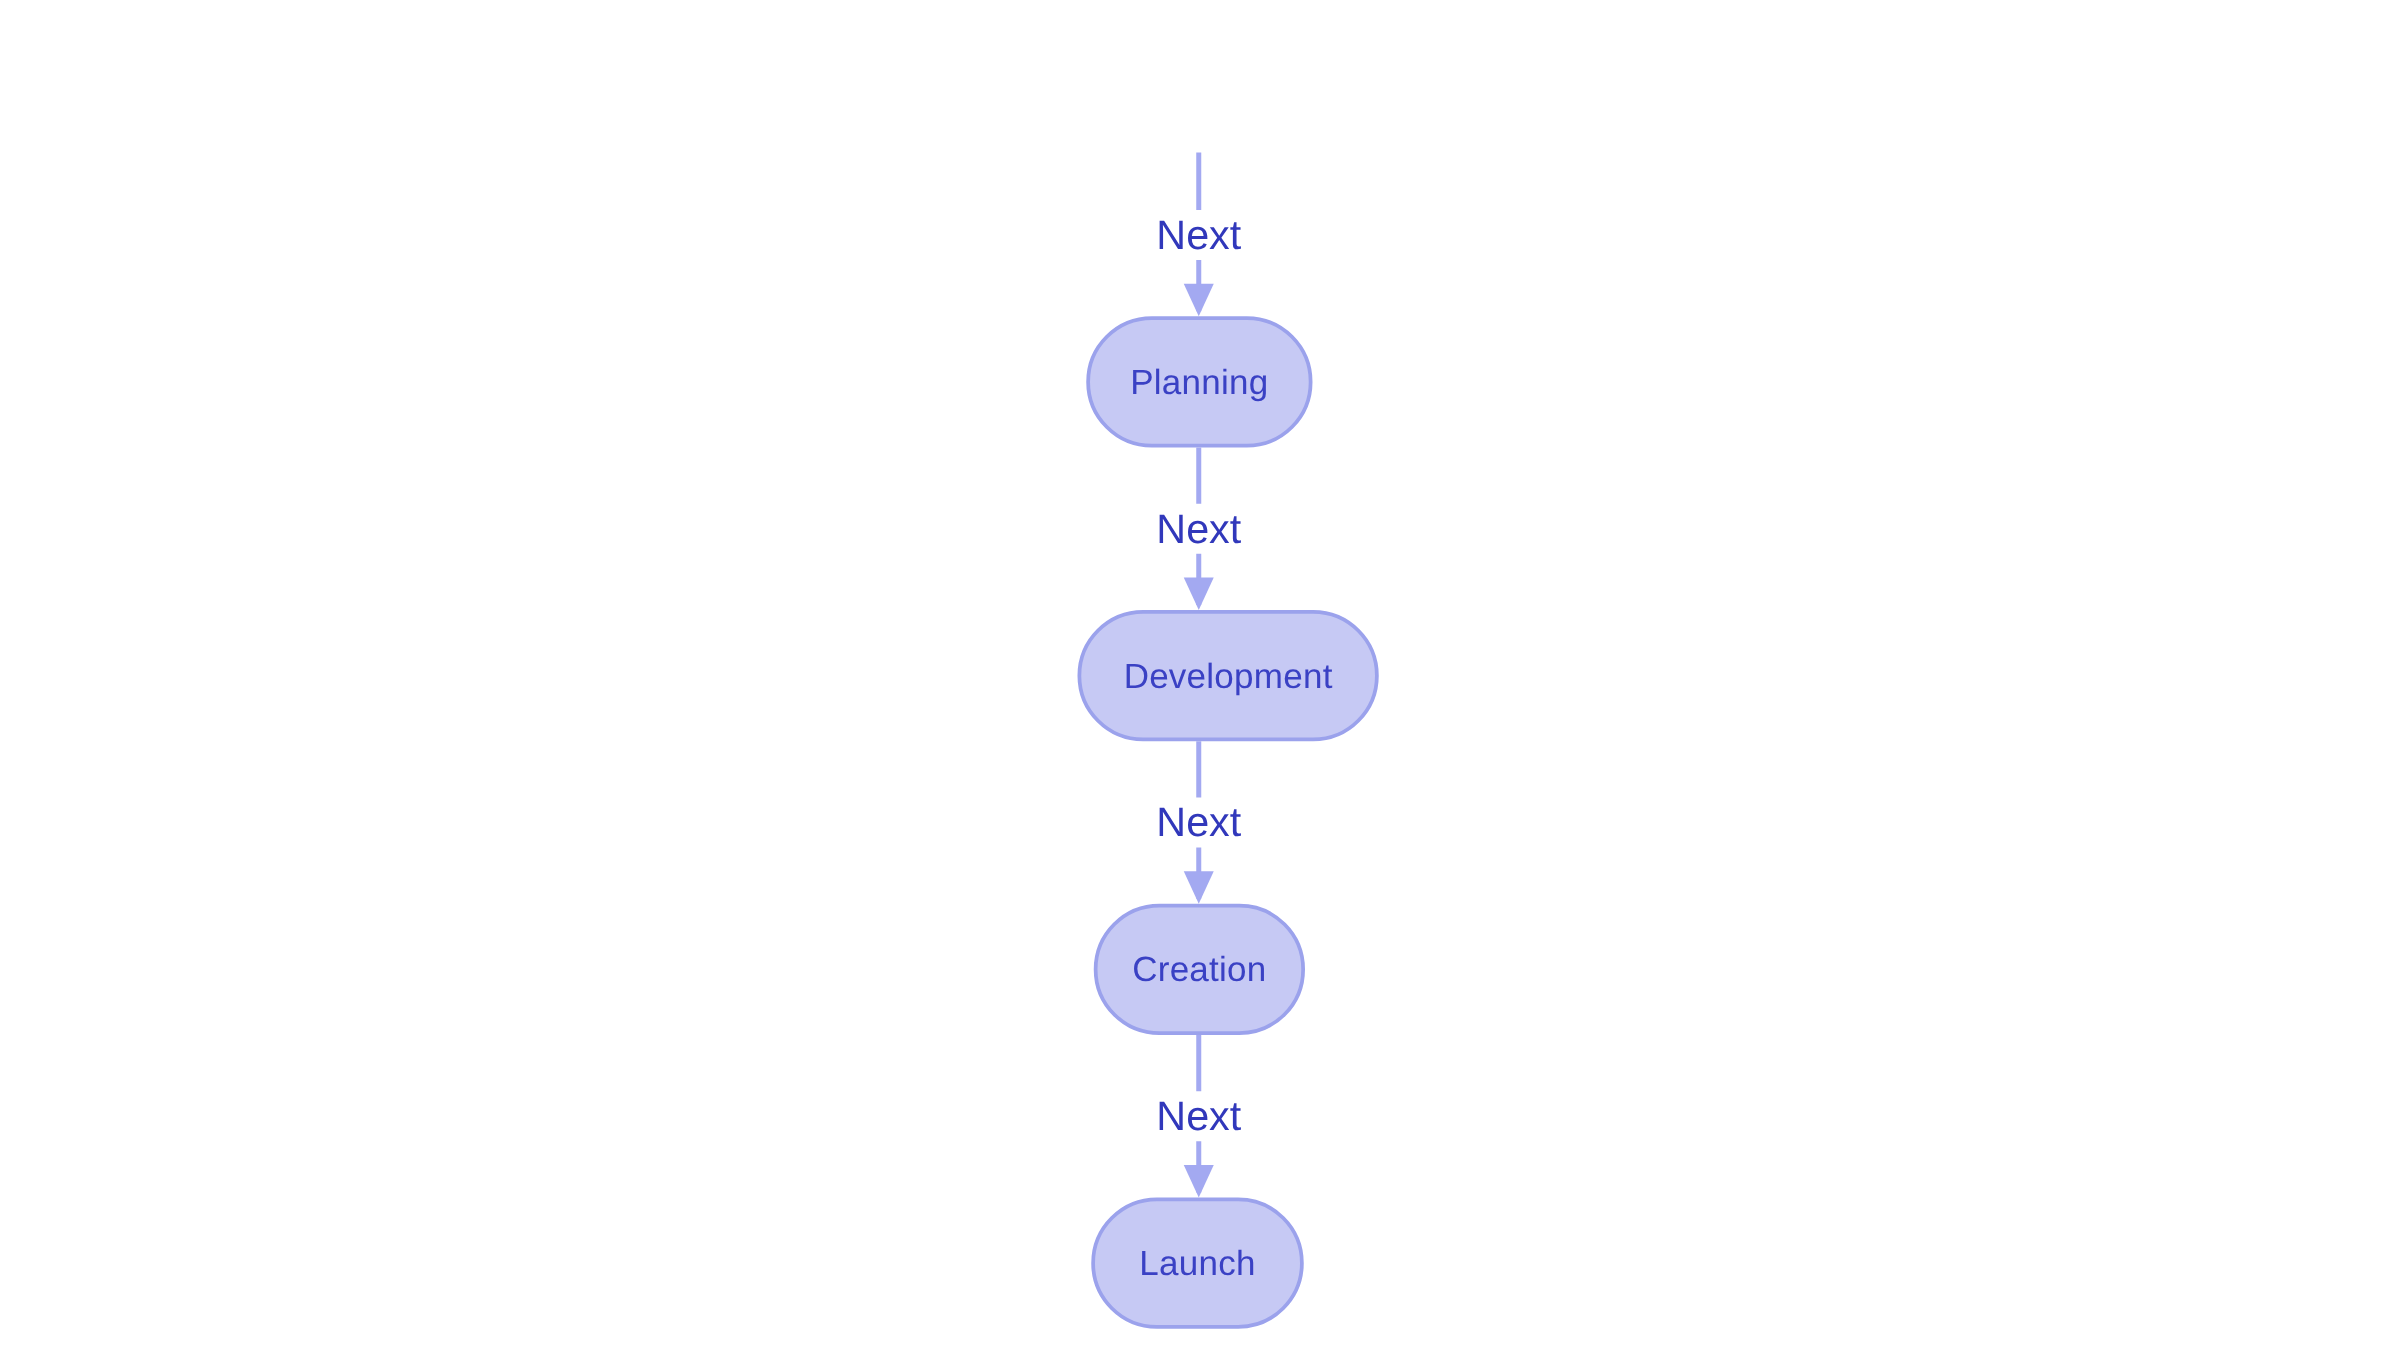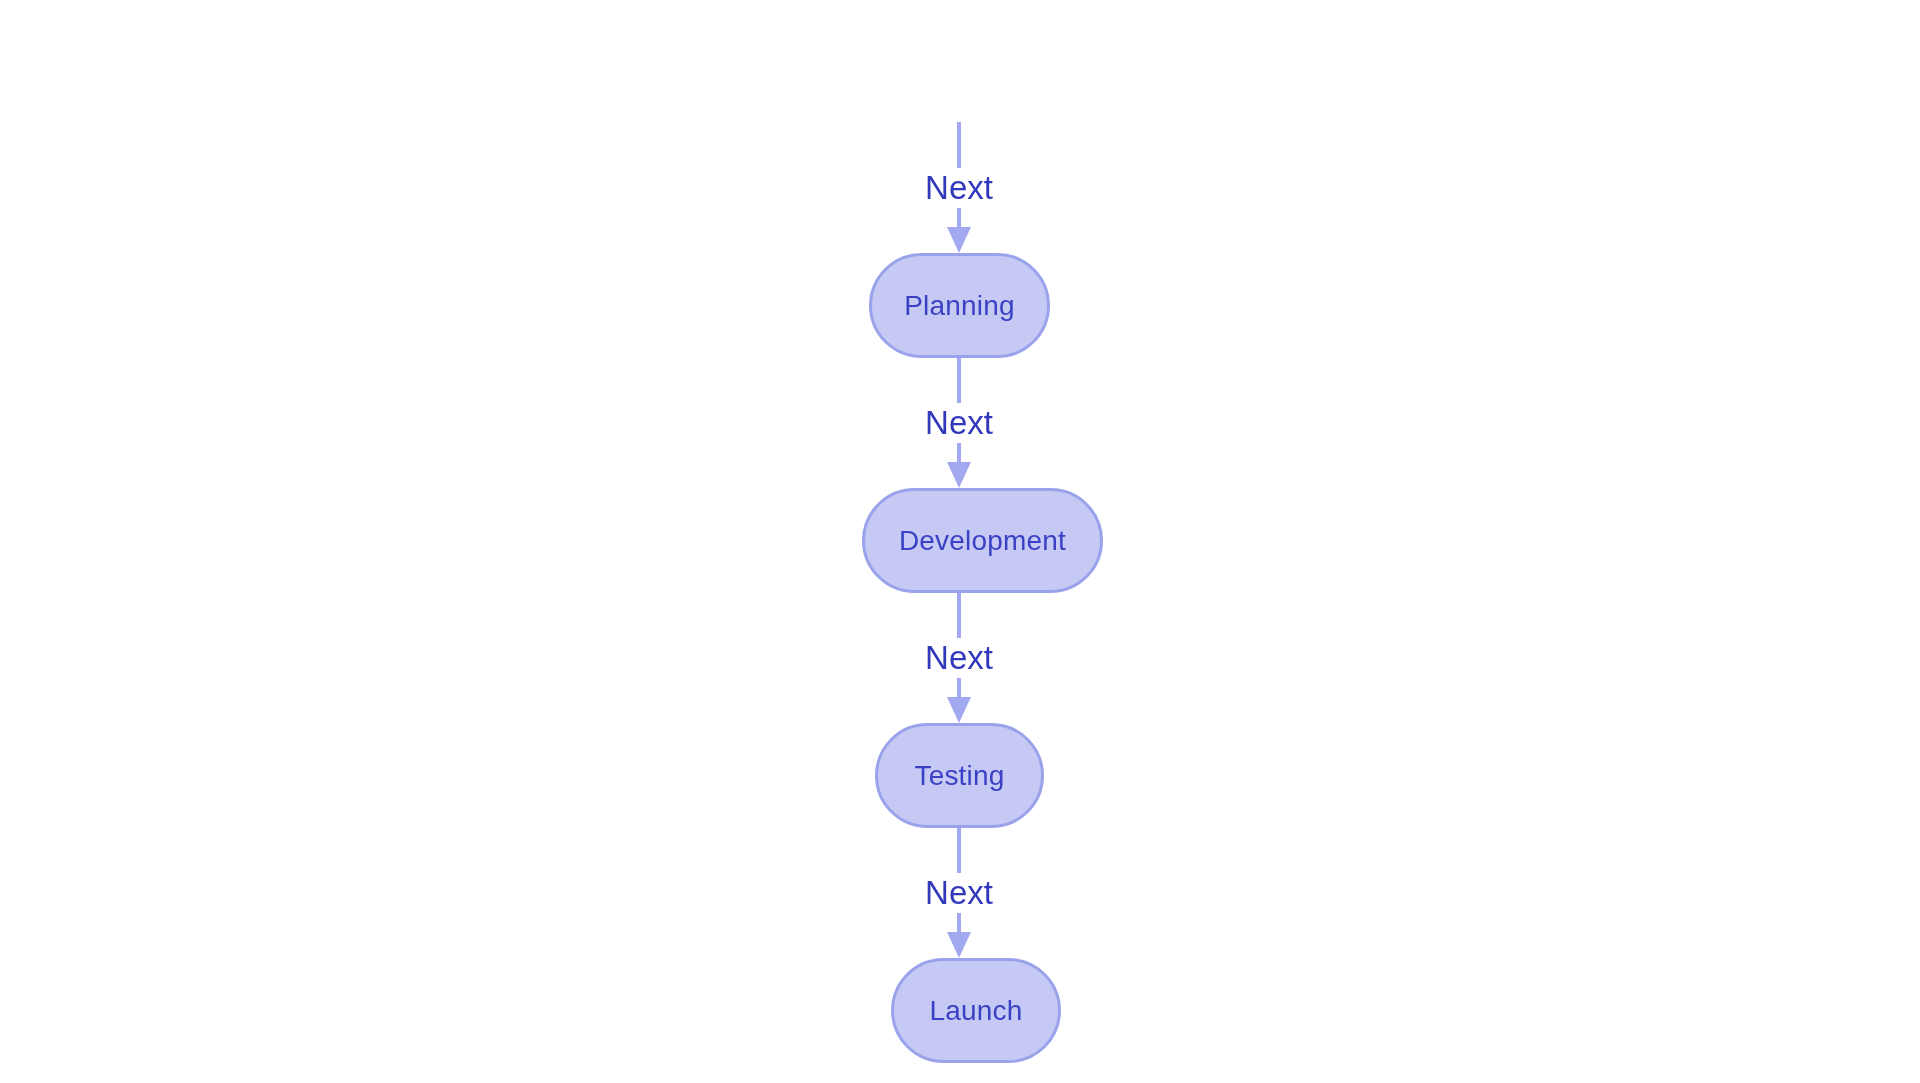--- a/index.html
+++ b/index.html
@@ -36,21 +36,21 @@
   .node .node-label {
     font-size: 28px;
     color: var(--node-text);
     white-space: nowrap;
     letter-spacing: 0.2px;
   }
   .node-planning    { left: 870px; top: 17px;  width: 179px; }
   .node-creation    { left: 869px; top: 253px; width: 181px; }
   .node-development { left: 862px; top: 488px; width: 241px; }
   .node-testing     { left: 875px; top: 723px; width: 169px; }
-  .node-launch      { left: 891px; top: 958px; width: 170px; }
+  .node-launch      { left: 873px; top: 958px; width: 170px; }
 
   
   .edge {
     position: absolute;
     left: 859px;
     width: 200px;
   }
   .edge-1 { top: 122px; height: 131px; }
   .edge-2 { top: 358px; height: 130px; }
   .edge-3 { top: 593px; height: 130px; }
@@ -96,21 +96,21 @@
 
   <div class="node node-creation">
     <span class="node-label">Planning</span>
   </div>
 
   <div class="node node-development">
     <span class="node-label">Development</span>
   </div>
 
   <div class="node node-testing">
-    <span class="node-label">Testing</span>
+    <span class="node-label">Creation</span>
   </div>
 
   <div class="node node-launch">
     <span class="node-label">Launch</span>
   </div>
 
   <div class="edge edge-1">
     <div class="edge-line"></div>
     <div class="edge-arrowhead"></div>
     <span class="edge-label">Next</span>

